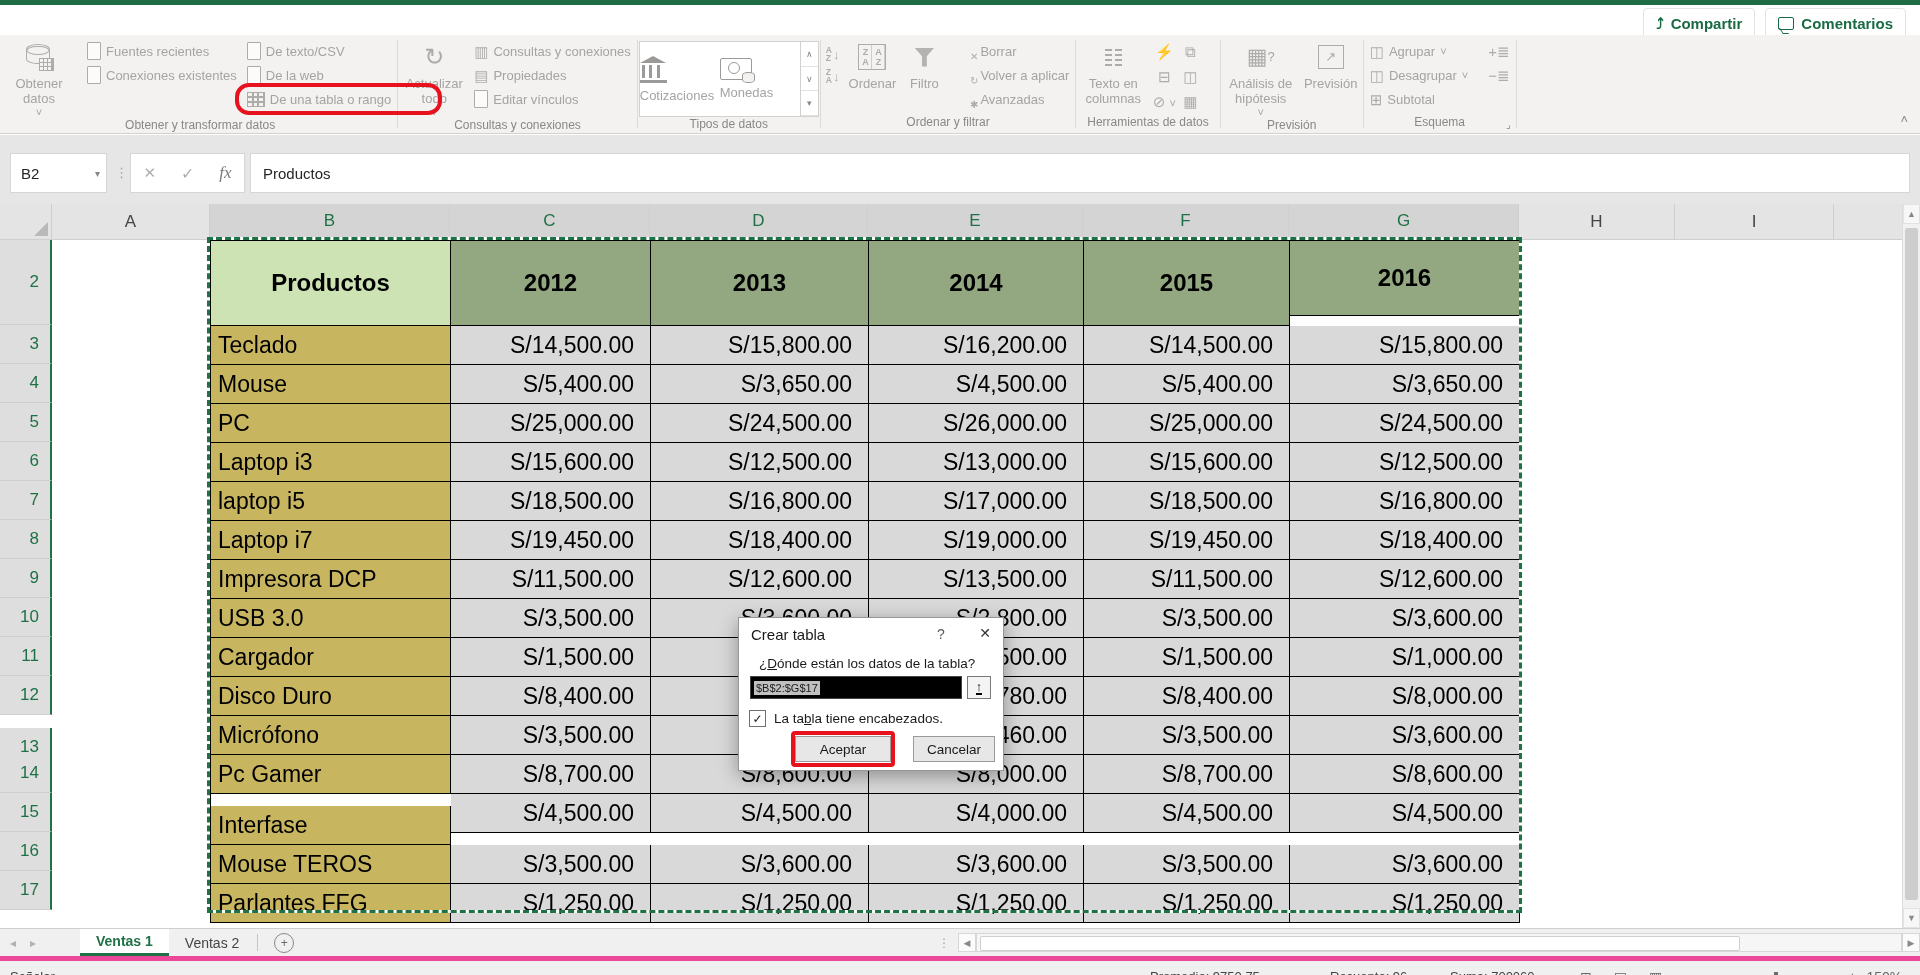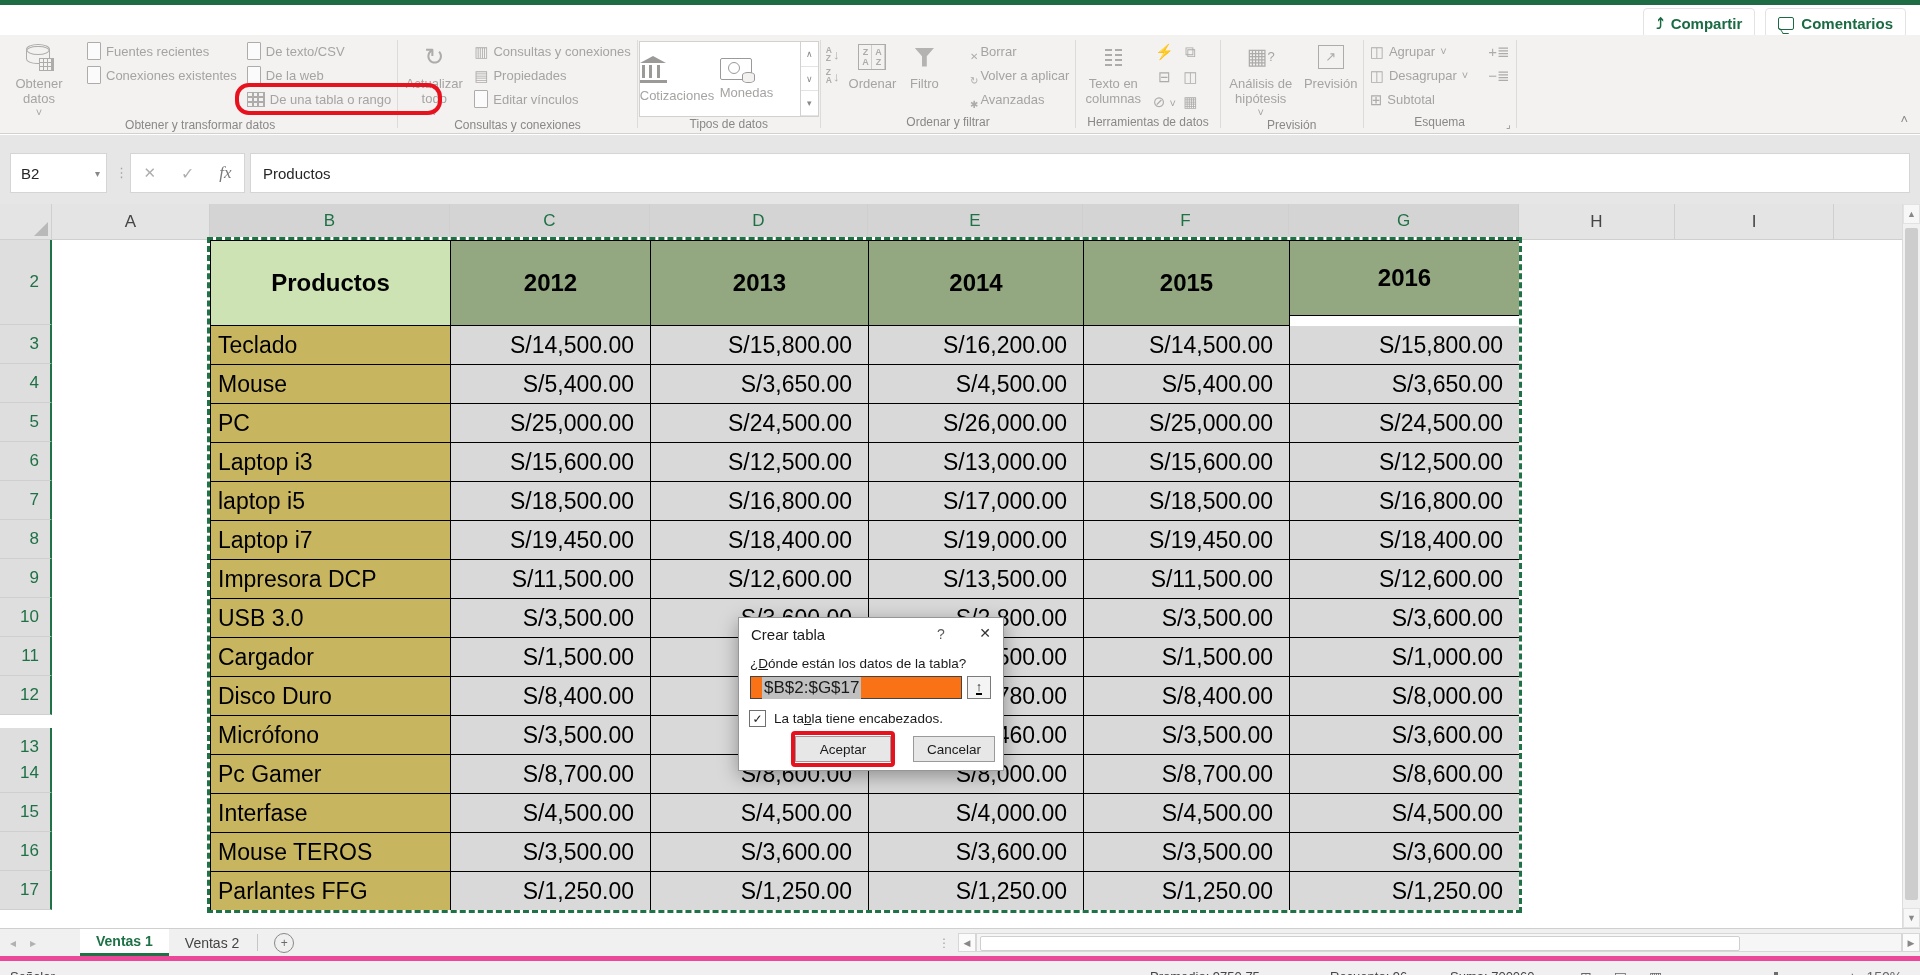--- a/index.html
+++ b/index.html
@@ -103,22 +103,22 @@
   
   .vscroll{position:absolute;right:0;top:0;width:18px;height:724px;background:#f1f1f1;border-left:1px solid #dcdcdc;box-sizing:border-box;}
   .vscroll .btn{position:absolute;left:0;width:17px;height:20px;display:flex;align-items:center;justify-content:center;font-size:9px;color:#8a8886;background:#f7f7f7;border:1px solid #e2e2e2;box-sizing:border-box;}
   .vscroll .thumb{position:absolute;left:2px;top:24px;width:13px;height:672px;background:#cdcdcd;border-radius:2px;}
   
   .dialog{position:absolute;left:738px;top:413px;width:264px;height:152px;background:#fff;border:1px solid #969696;
     box-shadow:0 5px 18px rgba(0,0,0,.35);z-index:10;font-size:14px;color:#1a1a1a;}
   .dtitle{position:absolute;left:12px;top:8px;font-size:15px;color:#1a1a1a;}
   .dhelp{position:absolute;left:198px;top:8px;color:#5a5a5a;font-size:14px;}
   .dclose{position:absolute;right:12px;top:7px;color:#333;font-size:14px;}
-  .dprompt{position:absolute;left:11px;top:38px;font-size:13.5px;}
-  .dinput{position:absolute;left:11px;top:58px;width:212px;height:23px;border:1px solid #444;background:#f97316;display:flex;align-items:center;padding-left:11px;box-sizing:border-box;font-size:17px;}
+  .dprompt{position:absolute;left:20px;top:38px;font-size:13.5px;}
+  .dinput{position:absolute;left:11px;top:58px;width:212px;height:23px;border:1px solid #444;background:#000000;display:flex;align-items:center;padding-left:3px;box-sizing:border-box;font-size:11px;}
   .dinput .sel{background:#c0c0c0;padding:1px 2px;}
   .dpick{position:absolute;left:228px;top:58px;width:24px;height:23px;border:1px solid #7a7a7a;background:#f4f4f4;display:flex;align-items:center;justify-content:center;box-sizing:border-box;}
   .dpick span{font-size:13px;font-weight:bold;color:#000;border-bottom:2px solid #000;line-height:1;}
   .dcheckrow{position:absolute;left:10px;top:92px;display:flex;align-items:center;gap:8px;font-size:13.5px;}
   .cbx{width:15px;height:15px;border:1px solid #707070;background:#fff;display:flex;align-items:center;justify-content:center;font-size:12px;color:#1a1a1a;flex:none;}
   .dbtn{position:absolute;top:118px;height:26px;background:#e7e7e7;border:1px solid #9a9a9a;font-size:13.5px;color:#1a1a1a;font-family:"Liberation Sans",sans-serif;}
   .dbtn.ok{left:56px;width:96px;}
   .dbtn.cancel{left:174px;width:82px;}
   u.acc{text-decoration:underline;}
   
@@ -509,21 +509,21 @@
       <div class="cell num" style="height: 39px;">S/3,600.00</div>
       <div class="cell num" style="height: 39px;">S/3,460.00</div>
       <div class="cell num" style="height: 39px;">S/3,500.00</div>
       <div class="cell num" style="height: 39px;">S/3,600.00</div>
       <div class="cell prod" style="height: 39px;">Pc Gamer</div>
       <div class="cell num" style="height: 39px;">S/8,700.00</div>
       <div class="cell num" style="height: 39px;">S/8,600.00</div>
       <div class="cell num" style="height: 39px;">S/8,000.00</div>
       <div class="cell num" style="height: 39px;">S/8,700.00</div>
       <div class="cell num" style="height: 39px;">S/8,600.00</div>
-      <div class="cell prod" style="height: 39px;">Interfase</div>
+      <div class="cell prod" style="height: 39px; margin-top: 12px;">Interfase</div>
       <div class="cell num" style="height: 39px;">S/4,500.00</div>
       <div class="cell num" style="height: 39px;">S/4,500.00</div>
       <div class="cell num" style="height: 39px;">S/4,000.00</div>
       <div class="cell num" style="height: 39px;">S/4,500.00</div>
       <div class="cell num" style="height: 39px;">S/4,500.00</div>
       <div class="cell prod" style="height: 39px;">Mouse TEROS</div>
       <div class="cell num" style="height: 39px;">S/3,500.00</div>
       <div class="cell num" style="height: 39px;">S/3,600.00</div>
       <div class="cell num" style="height: 39px;">S/3,600.00</div>
       <div class="cell num" style="height: 39px;">S/3,500.00</div>

